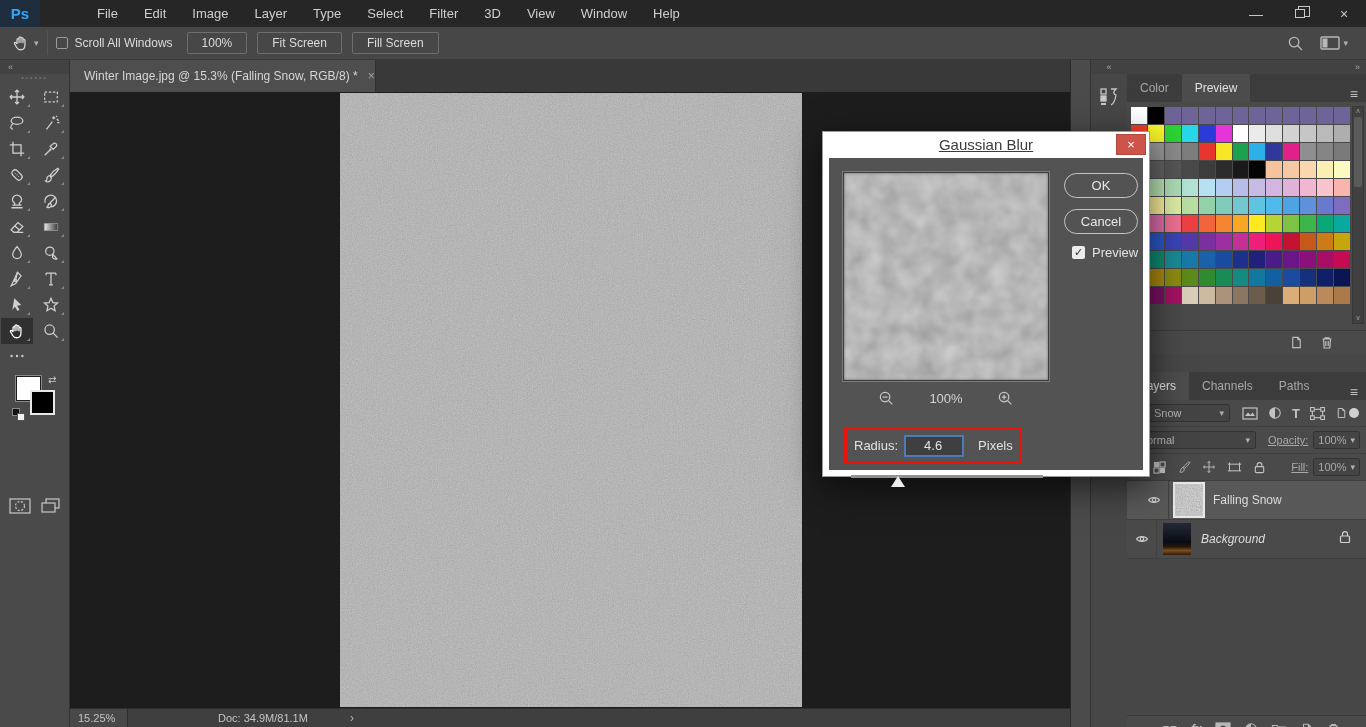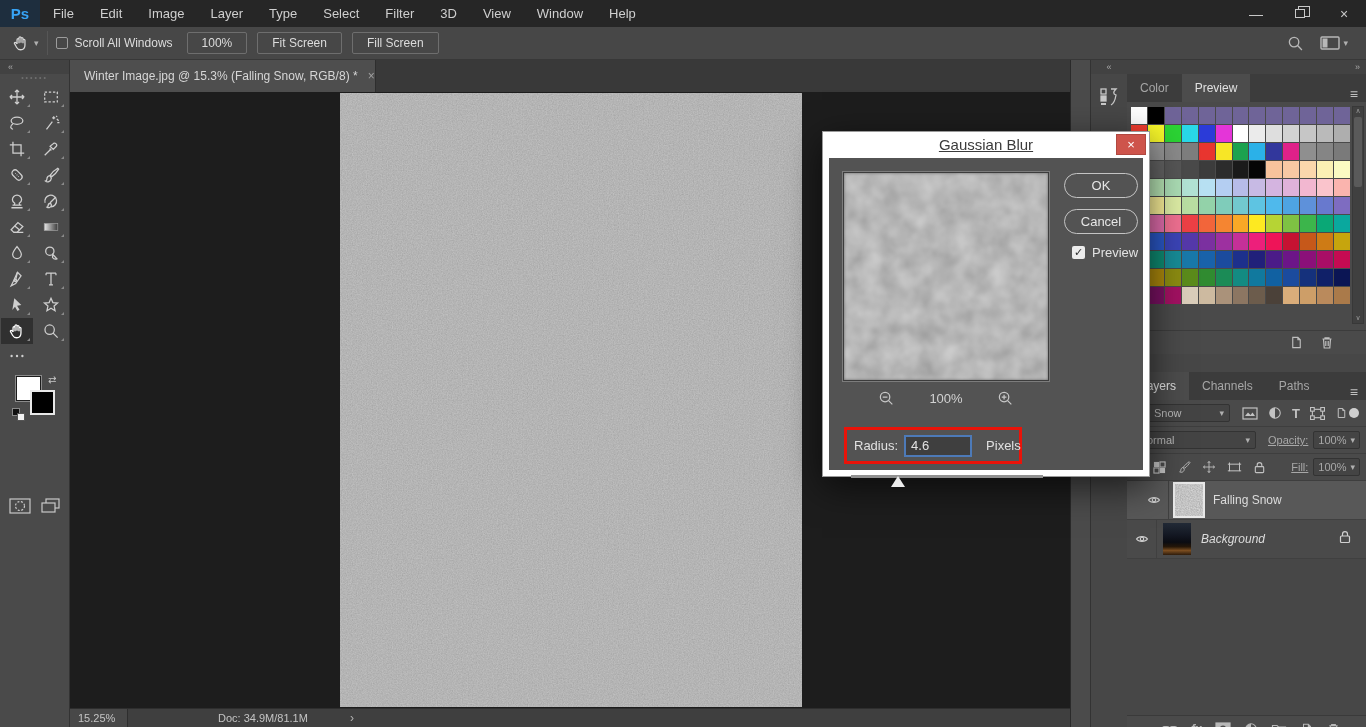--- a/index.html
+++ b/index.html
@@ -1,21 +1,21 @@
 <!DOCTYPE html>
 <html><head>
 <meta charset="utf-8">
 <style>
   *{margin:0;padding:0;box-sizing:border-box;}
   html,body{width:1366px;height:727px;overflow:hidden;background:#474747;
     font-family:"Liberation Sans","DejaVu Sans",sans-serif;-webkit-font-smoothing:antialiased;}
   
   #menubar{position:absolute;left:0;top:0;width:1366px;height:27px;background:#262626;display:flex;align-items:center;z-index:10;}
   #pslogo{width:40px;height:27px;background:#1e2e3e;color:#37a3f5;font-weight:bold;font-size:15px;display:flex;align-items:center;justify-content:center;}
-  #menu-items{display:flex;align-items:center;height:100%;}
+  #menu-items{display:flex;align-items:center;height:100%;padding-left:44px;}
   .menu-item{color:#cfcfcf;font-size:13px;padding:0 13px;height:100%;display:flex;align-items:center;cursor:default;}
   #win-controls{margin-left:auto;display:flex;height:100%;}
   .wc{width:44px;height:100%;display:flex;align-items:center;justify-content:center;color:#c8c8c8;font-size:14px;}
   .wc .restore-box{width:10px;height:9px;border:1px solid #c8c8c8;position:relative;background:#262626;}
   .wc .restore-box:before{content:"";position:absolute;left:2px;top:-4px;width:10px;height:9px;border:1px solid #c8c8c8;z-index:-1;}
   
   #optionsbar{position:absolute;left:0;top:27px;width:1366px;height:33px;background:#474747;border-bottom:1px solid #383838;display:flex;align-items:center;z-index:9;}
   .ob-sep{width:1px;height:24px;background:#3a3a3a;border-right:1px solid #565656;margin:0 8px;}
   #ob-hand{display:flex;align-items:center;gap:4px;padding-left:12px;}
   #ob-hand svg{width:18px;height:18px;stroke:#d6d6d6;fill:none;stroke-width:1.4;}
@@ -114,21 +114,21 @@
   .gd-btn{position:absolute;left:235px;width:74px;height:25px;border:1px solid #c4c4c4;border-radius:13px;background:transparent;color:#e6e6e6;font-size:13px;}
   #gd-ok{top:15px;}
   #gd-cancel{top:51px;}
   #gd-preview-check{position:absolute;left:243px;top:87px;display:flex;align-items:center;gap:7px;}
   #gd-checkbox{width:13px;height:13px;background:#ececec;border-radius:2px;color:#2c2c2c;font-size:11px;font-weight:bold;display:flex;align-items:center;justify-content:center;line-height:13px;}
   #gd-preview-check .lab{color:#e2e2e2;font-size:13px;}
   #gd-zoomrow{position:absolute;left:14px;top:232px;width:206px;display:flex;align-items:center;justify-content:center;gap:34px;color:#d2d2d2;font-size:13px;}
   #gd-zoomrow svg{stroke:#c8c8c8;fill:none;stroke-width:1.3;}
   #gd-redbox{position:absolute;left:15px;top:269px;width:178px;height:37px;border:3px solid #ea1309;display:flex;align-items:center;padding-left:7px;}
   #gd-redbox .lab{color:#e0e0e0;font-size:13px;}
-  #gd-radius-input{width:68px;height:22px;background:#3f3f3f;border:2px solid #4d7ab8;color:#e2e2e2;font-size:13px;padding:0 5px;margin-left:6px;}
+  #gd-radius-input{width:60px;height:22px;background:#3f3f3f;border:2px solid #4d7ab8;color:#e2e2e2;font-size:13px;padding:0 18px;margin-left:6px;}
   #gd-unit{color:#e0e0e0;font-size:13px;margin-left:14px;}
   #gd-slider{position:absolute;left:22px;top:317px;width:192px;height:3px;background:#919191;}
   #gd-thumb{position:absolute;left:40px;top:-2px;width:0;height:0;border-left:7px solid transparent;border-right:7px solid transparent;border-bottom:11px solid #ececec;transform:translateY(3px);}
 </style>
 </head>
 <body>
 
 <div id="menubar">
   <div id="pslogo">Ps</div>
   <div id="menu-items">

